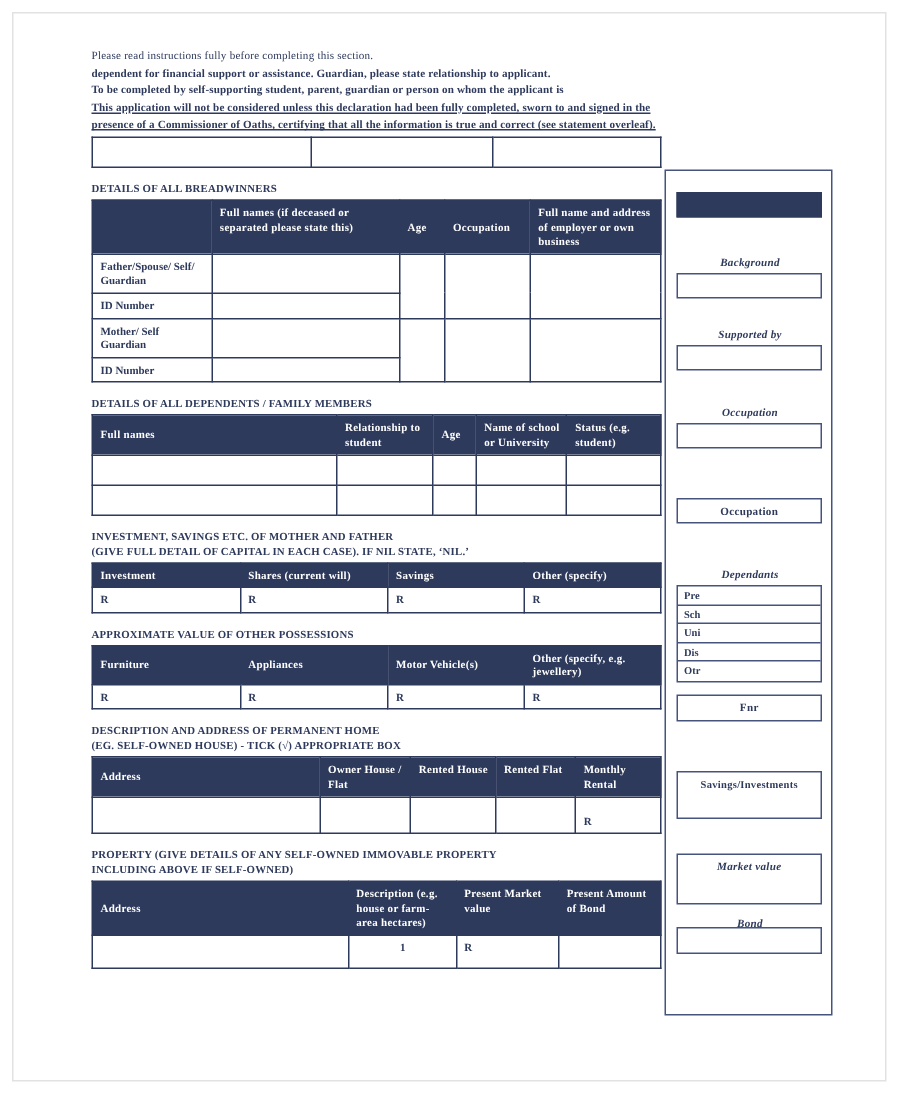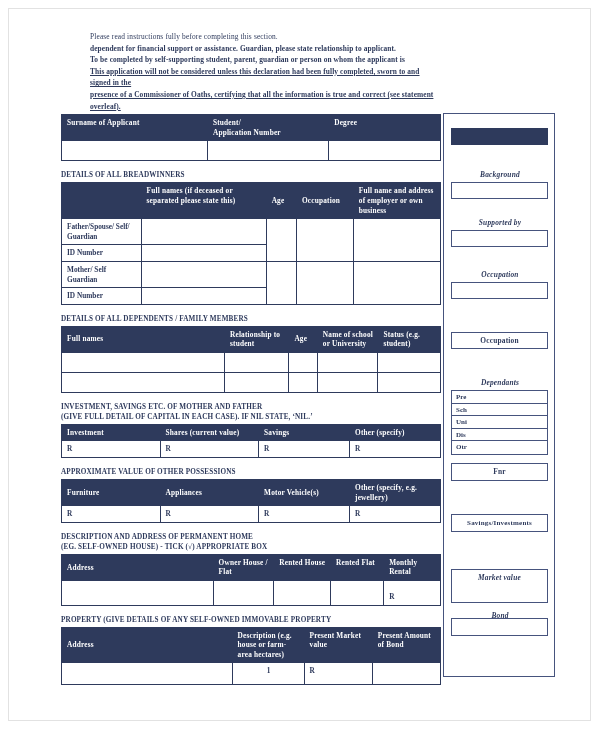--- a/index.html
+++ b/index.html
@@ -19,21 +19,21 @@
     background:#fff;
     box-sizing:border-box;
   }
   .content{
     position:absolute;
     left:52px;top:22px;
     width:380px;
   }
 
   
-  .intro{font-size:7.4px;line-height:11.6px;color:#2e3a5c;margin-left:29px;}
+  .intro{font-size:7.4px;line-height:11.6px;color:#2e3a5c;}
   .intro .l1{font-weight:normal;letter-spacing:.15px;}
   .intro .b{font-weight:bold;letter-spacing:.1px;}
   .intro .u{font-weight:bold;text-decoration:underline;letter-spacing:.1px;}
 
   
   table.f{
     border-collapse:collapse;
     width:100%;
     table-layout:fixed;
     margin-top:2px;
@@ -142,26 +142,20 @@
       <div class="u">presence of  a  Commissioner of  Oaths, certifying that  all  the  information is true and correct (see  statement  overleaf).</div>
     </div>
 
     <table class="f">
       <colgroup>
           <col style="width:38.5%">
           <col style="width:32%">
           <col style="width:29.5%">
         </colgroup>
       <tbody>
-          <tr>
-        <th>Surname of Applicant</th>
-        <th style="white-space:pre-line">Student/
-Application Number</th>
-        <th>Degree</th>
-      </tr>
       <tr>
         <td class="empty" style="height:20px"></td>
         <td class="empty"></td>
         <td class="empty"></td>
       </tr>
     </tbody>
       </table>
 
     <div class="cap">DETAILS OF ALL BREADWINNERS</div>
     <table class="f">
@@ -244,21 +238,21 @@
     <table class="f">
       <colgroup>
           <col style="width:26%">
           <col style="width:26%">
           <col style="width:24%">
           <col style="width:24%">
         </colgroup>
       <tbody>
           <tr>
         <th>Investment</th>
-        <th>Shares (current value)</th>
+        <th>Shares (current will)</th>
         <th>Savings</th>
         <th>Other (specify)</th>
       </tr>
       <tr>
         <td class="rmark" style="height:14px">R</td>
         <td class="rmark">R</td>
         <td class="rmark">R</td>
         <td class="rmark">R</td>
       </tr>
     </tbody>
@@ -310,20 +304,21 @@
         <td class="empty" style="height:24px"></td>
         <td class="empty"></td>
         <td class="empty"></td>
         <td class="empty"></td>
         <td class="rmark" style="padding-top:11px">R</td>
       </tr>
     </tbody>
       </table>
 
     <div class="cap">PROPERTY  (GIVE DETAILS OF ANY  SELF-OWNED IMMOVABLE PROPERTY</div>
+    <div class="cap tight">INCLUDING ABOVE IF SELF-OWNED)</div>
     <table class="f">
       <colgroup>
           <col style="width:45%">
           <col style="width:19%">
           <col style="width:18%">
           <col style="width:18%">
         </colgroup>
       <tbody>
           <tr>
         <th style="vertical-align:middle">Address</th>
@@ -361,21 +356,21 @@
     <div class="deplist" style="top:276px;">
       <div class="di">Pre</div>
       <div class="di">Sch</div>
       <div class="di">Uni</div>
       <div class="di">Dis</div>
       <div class="di">Otr</div>
     </div>
 
     <div class="pbtn" style="top:349px;height:18px;line-height:16px;">Fnr</div>
 
-    <div class="pbtn" style="top:400px;height:18px;line-height:16px;font-size:7px;">Savings/Investments</div>
+    <div class="pbtn" style="top:400px;height:32px;line-height:16px;font-size:7px;">Savings/Investments</div>
 
     <div class="pbtn" style="top:455px;height:34px;line-height:16px;font-style:italic;">Market value</div>
 
     <div class="plabel" style="top:497px;">Bond</div>
     <div class="pbox" style="top:504px;height:18px;"></div>
 
   </div>
 
 </div>
 

